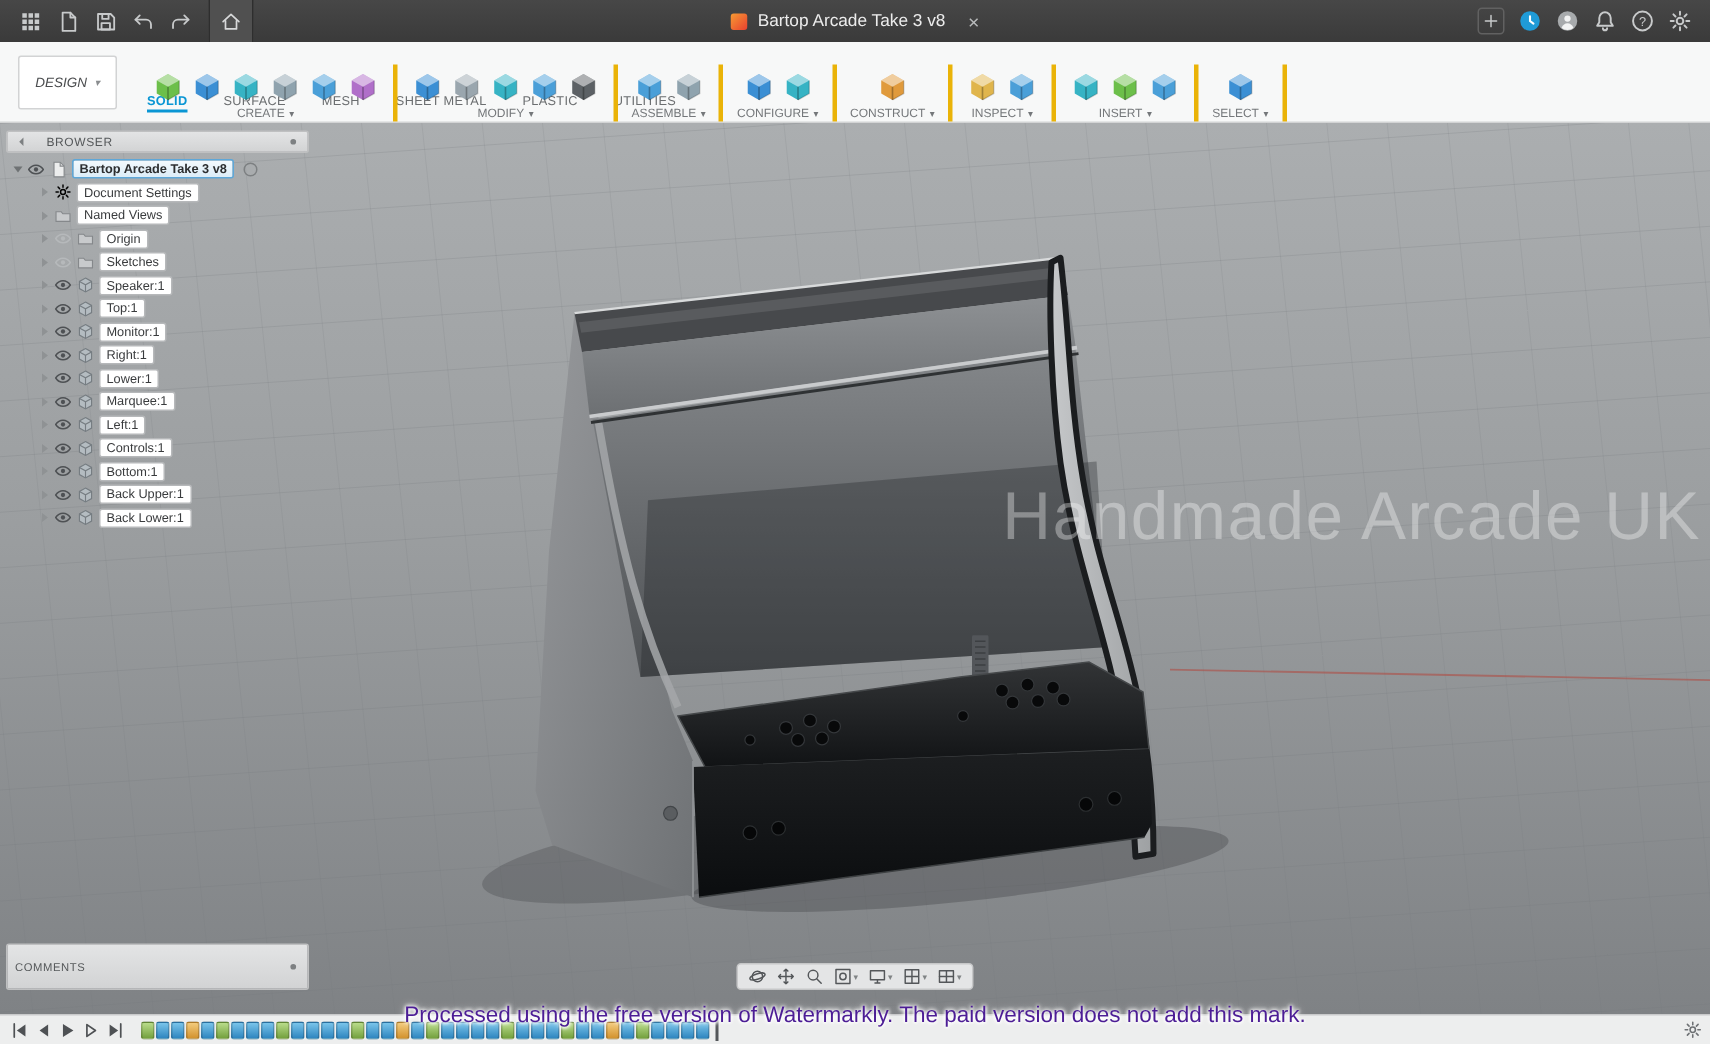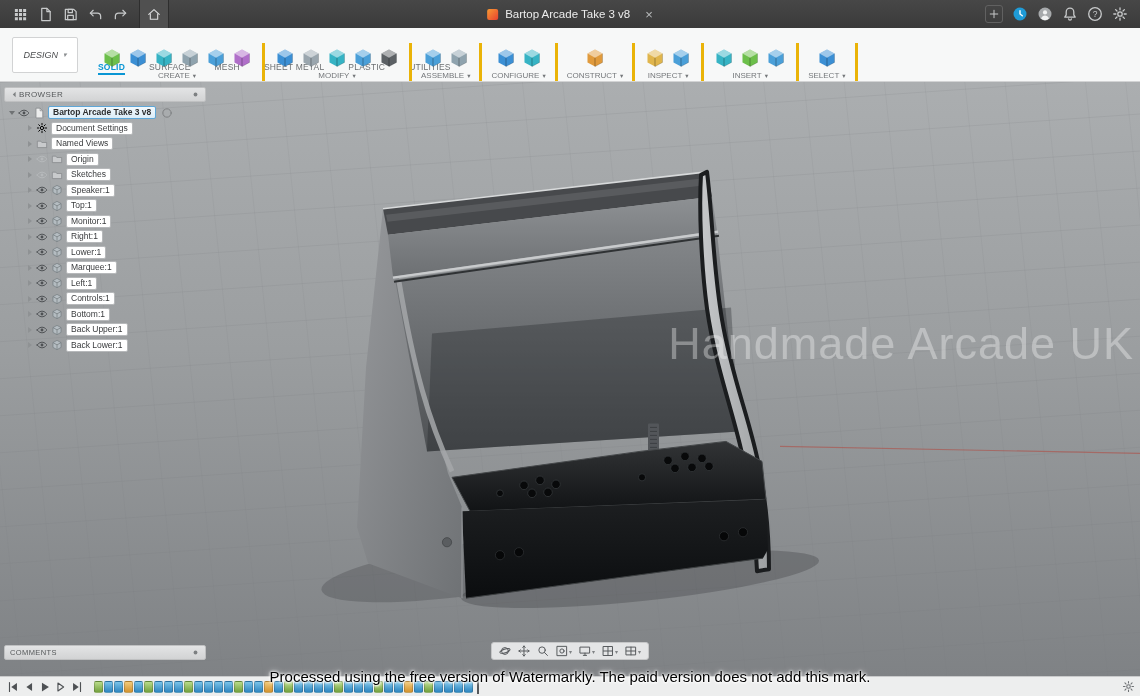--- a/index.html
+++ b/index.html
@@ -48,21 +48,21 @@
   .canvas { position:absolute; top:82px; left:0; width:100%; bottom:20px; overflow:hidden;
     background:linear-gradient(180deg,#abaeb0,#9b9ea0 45%,#7f8285); }
   svg.layer { position:absolute; inset:0; width:100%; height:100%; }
   .watermark { position:absolute; top:236px; right:6px; font-size:45px;
     color:rgba(255,255,255,.34); white-space:nowrap; letter-spacing:1px; }
   .viewcube { position:absolute; top:10px; right:14px; width:72px; height:72px; }
 
   
   .browser { position:absolute; left:4px; top:5px; width:202px; }
   .br-hd { height:15px; background:linear-gradient(#e3e4e5,#d2d3d4); border:1px solid #bfc0c1;
-    border-radius:2px; display:flex; align-items:center; gap:0; padding:0 5px;
+    border-radius:2px; display:flex; align-items:center; gap:12px; padding:0 5px;
     font-size:8px; color:#55585a; letter-spacing:.4px;justify-content:flex-end; }
   .br-hd .i { width:9px; height:9px; color:#7d8082; }
   .sp { flex:1; }
   .br-tree { margin-top:3px; }
   .br-row { display:flex; align-items:center; gap:3px; height:15.5px; }
   .br-row.child { padding-left:24px;align-items:center; }
   .br-row.root { padding-left:6px; }
   .tw { width:0; height:0; border-left:4px solid #8f9294; border-top:3px solid transparent;
     border-bottom:3px solid transparent; margin-right:1px; flex:none; }
   .root .tw { transform:rotate(90deg); border-left-color:#6f7274; }
@@ -70,21 +70,21 @@
   .eye { width:12px; height:12px; flex:none; }
   .eye.on { color:#4e5154; }
   .eye.off { color:#b6b9bb; }
   .br-label { background:#fff; border:1px solid #b6b8ba; border-radius:2px; font-size:8.5px;
     line-height:11px; padding:0 4px; color:#393b3d; white-space:nowrap; }
   .root .br-label { background:linear-gradient(#f3f9fd,#dcedf8); border-color:#5ea7d8;
     font-weight:bold; color:#2c2e30; }
   .radio { width:12px; height:12px; color:#7d8082; margin-left:2px; flex:none; }
 
   
-  .comments { position:absolute; left:4px; bottom:16px; width:202px; height:15px;
+  .comments { position:absolute; left:4px; bottom:16px; width:202px; height:31px;
     background:linear-gradient(#e3e4e5,#d2d3d4); border:1px solid #bfc0c1; border-radius:2px;
     display:flex; align-items:center; gap:21px; padding:0 5px; font-size:7.5px; color:#55585a; letter-spacing:.4px; }
   .comments .i { width:9px; height:9px; color:#7d8082; }
   .navbar { position:absolute; bottom:16px; left:50%; transform:translateX(-50%); height:18px;
     background:rgba(233,234,235,.95); border:1px solid #c6c7c8; border-radius:3px;
     display:flex; align-items:center; padding:0 5px; gap:3px; }
   .nv { display:flex; align-items:center; gap:1px; padding:0 2px; height:100%; color:#54575a; }
   .nv .i { width:12px; height:12px; }
   .nv .caret { font-size:6px; color:#808385; }
 
@@ -96,21 +96,21 @@
   .tl-markers { display:flex; gap:1px; margin-left:8px; align-items:center; }
   .mk { width:9px; height:12px; border-radius:2px; border:1px solid rgba(0,0,0,.18); flex:none; }
   .mk.feature { background:linear-gradient(#79c4ea,#2f86c0); }
   .mk.sketch { background:linear-gradient(#b9dc8a,#74a13e); }
   .mk.construct { background:linear-gradient(#f3cb7c,#d3932f); }
   .tl-pos { width:2px; height:15px; background:#54575a; margin-left:4px; }
   .tl-gear { position:absolute; right:5px; top:3px; width:13px; height:13px; color:#6e7174; }
 
   
   .banner { position:absolute; bottom:11px; left:0; width:100%; text-align:center; font-size:15px;
-    color:#000000; z-index:30; pointer-events:none;
+    color:#4c1d95; z-index:30; pointer-events:none;
     text-shadow:0 0 3px #fff, 0 0 3px #fff, 0 0 6px #fff, 0 1px 2px #fff; }
 </style>
 </head>
 <body>
 
 <div class="titlebar" data-name="titlebar">
   <div class="tb-left" id="tb-left" data-name="titlebar-left-icons">
       <span class="i tb-ic" data-name="grid-menu-icon">
         <svg viewBox="0 0 16 16">
           <path d="M2 2h3.2v3.2H2zM6.4 2h3.2v3.2H6.4zM10.8 2h3.2v3.2h-3.2zM2 6.4h3.2v3.2H2zM6.4 6.4h3.2v3.2H6.4zM10.8 6.4h3.2v3.2h-3.2zM2 10.8h3.2v3.2H2zM6.4 10.8h3.2v3.2H6.4zM10.8 10.8h3.2v3.2h-3.2z" fill="currentColor"></path>

